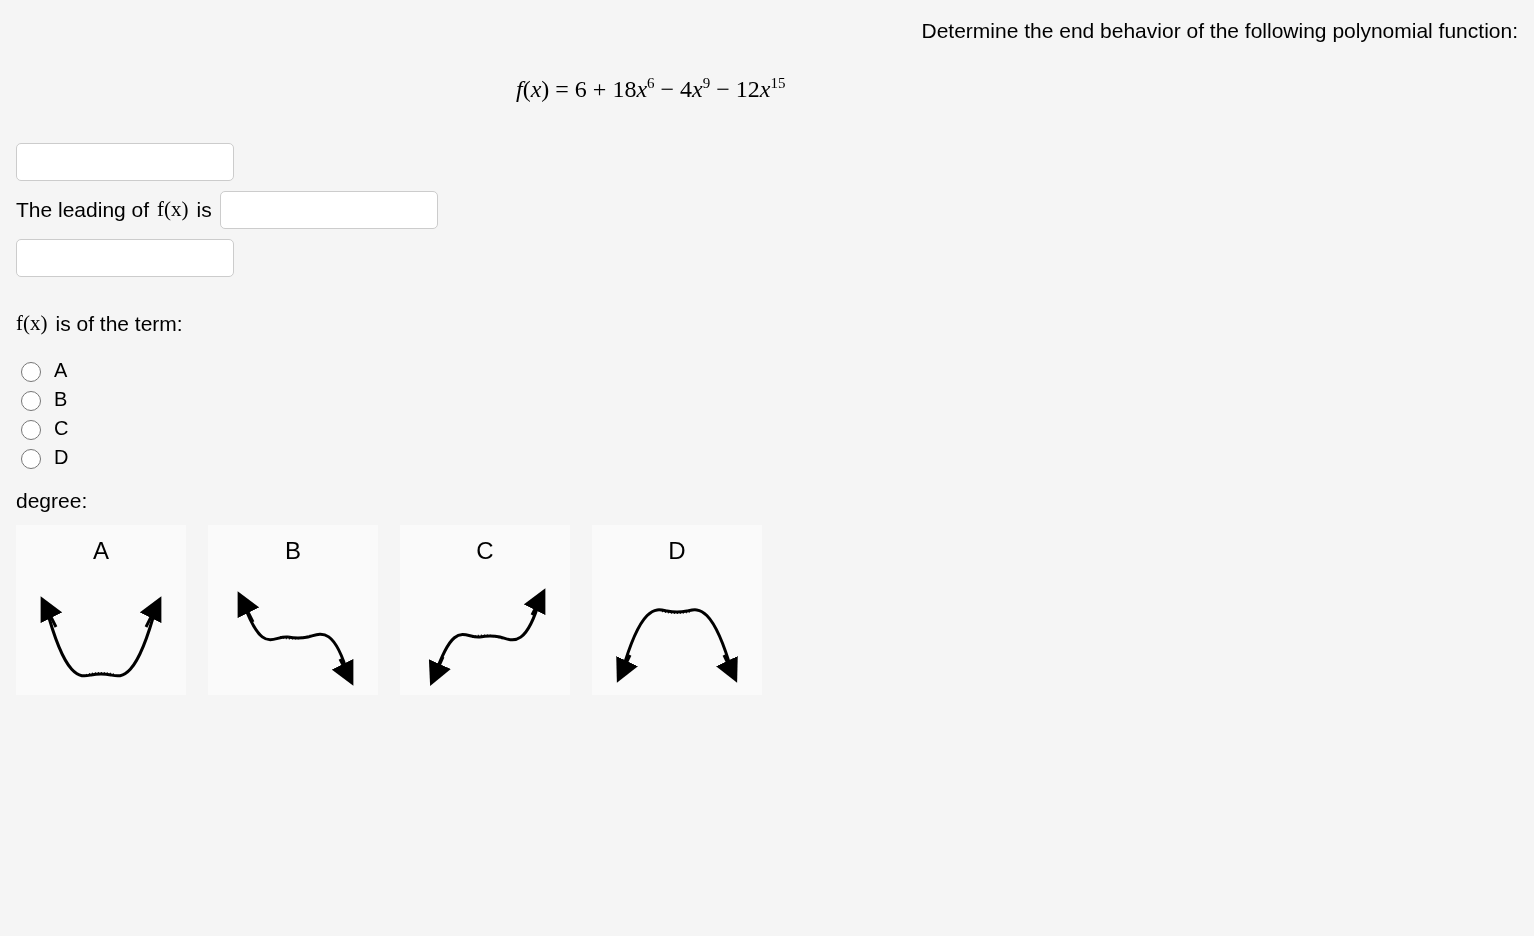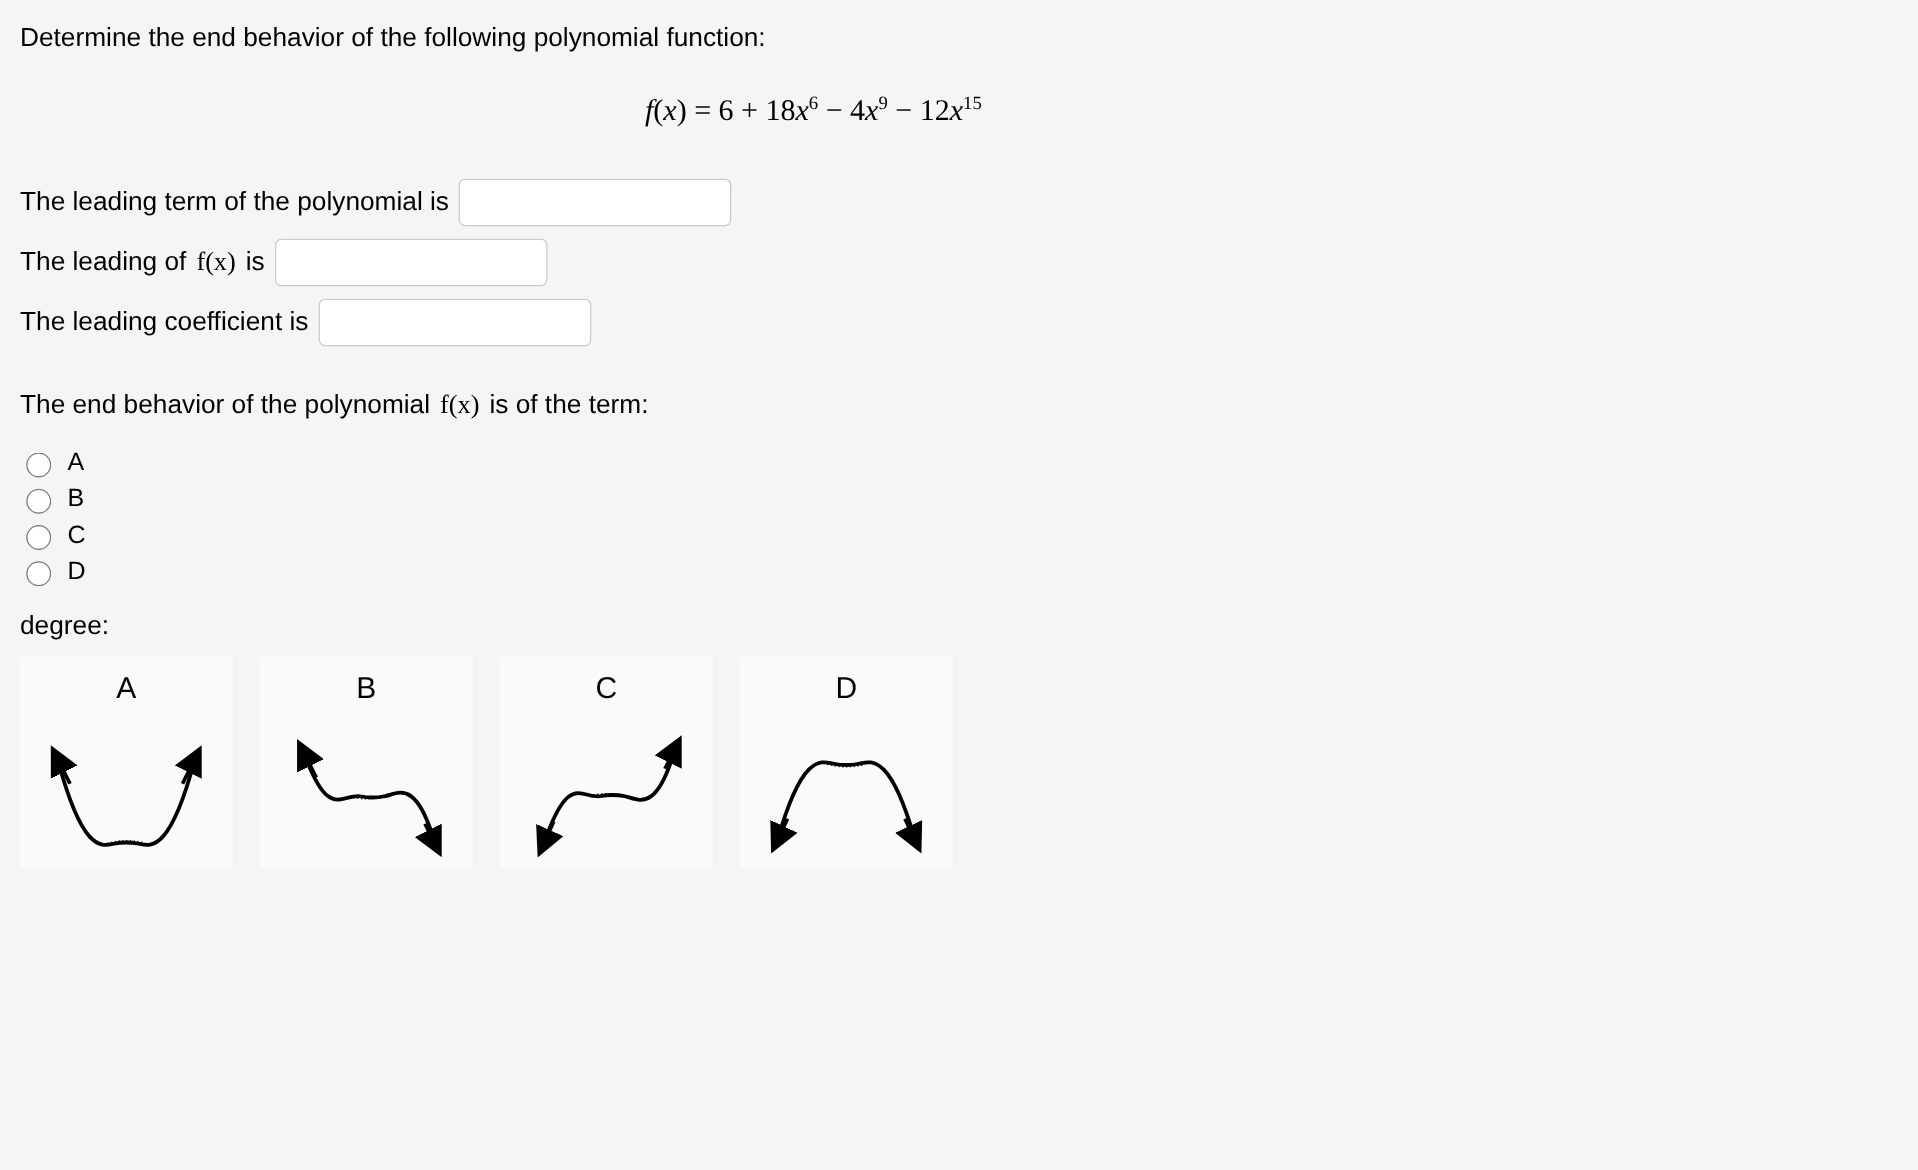--- a/index.html
+++ b/index.html
@@ -8,20 +8,21 @@
     background: #f5f5f5;
     font-family: Arial, Helvetica, sans-serif;
     font-size: 21px;
     color: #000;
     width: 1534px;
     box-sizing: border-box;
   }
   .question-text {
     margin-bottom: 30px;
     line-height: 1.4;
+    text-align: right;
   }
   .formula {
     font-family: "Times New Roman", Times, serif;
     text-align: left;
     font-size: 24px;
     margin: 20px 0 40px 0;
     padding-left: 500px;
   }
   .formula .fx {
     font-style: italic;
@@ -94,38 +95,35 @@
   }
 </style>
 </head>
 <body>
 
 <div class="question-text">Determine the end behavior of the following polynomial function:</div>
 
 <div class="formula"><span class="fx">f</span>(<span class="fx">x</span>) = 6 + 18<span class="fx">x</span><sup>6</sup> − 4<span class="fx">x</span><sup>9</sup> − 12<span class="fx">x</span><sup>15</sup></div>
 
 <div class="row">
-  <span>The leading term of the polynomial is</span>
   <input type="text" value="" style="">
 </div>
 
 <div class="row">
   <span>The leading of </span>
   <span class="math-inline">f(x)</span>
   <span> is</span>
   <input type="text" value="" style="">
 </div>
 
 <div class="row">
-  <span>The leading coefficient is</span>
   <input type="text" value="" style="">
 </div>
 
 <div class="row" style="margin-top:28px;">
-  <span>The end behavior of the polynomial </span>
   <span class="math-inline">f(x)</span>
   <span> is of the term:</span>
 </div>
 
 <div class="options">
   <div class="option-row">
     <input type="radio" name="eb" style="">
     <span class="option-label">A</span>
   </div>
   <div class="option-row">

